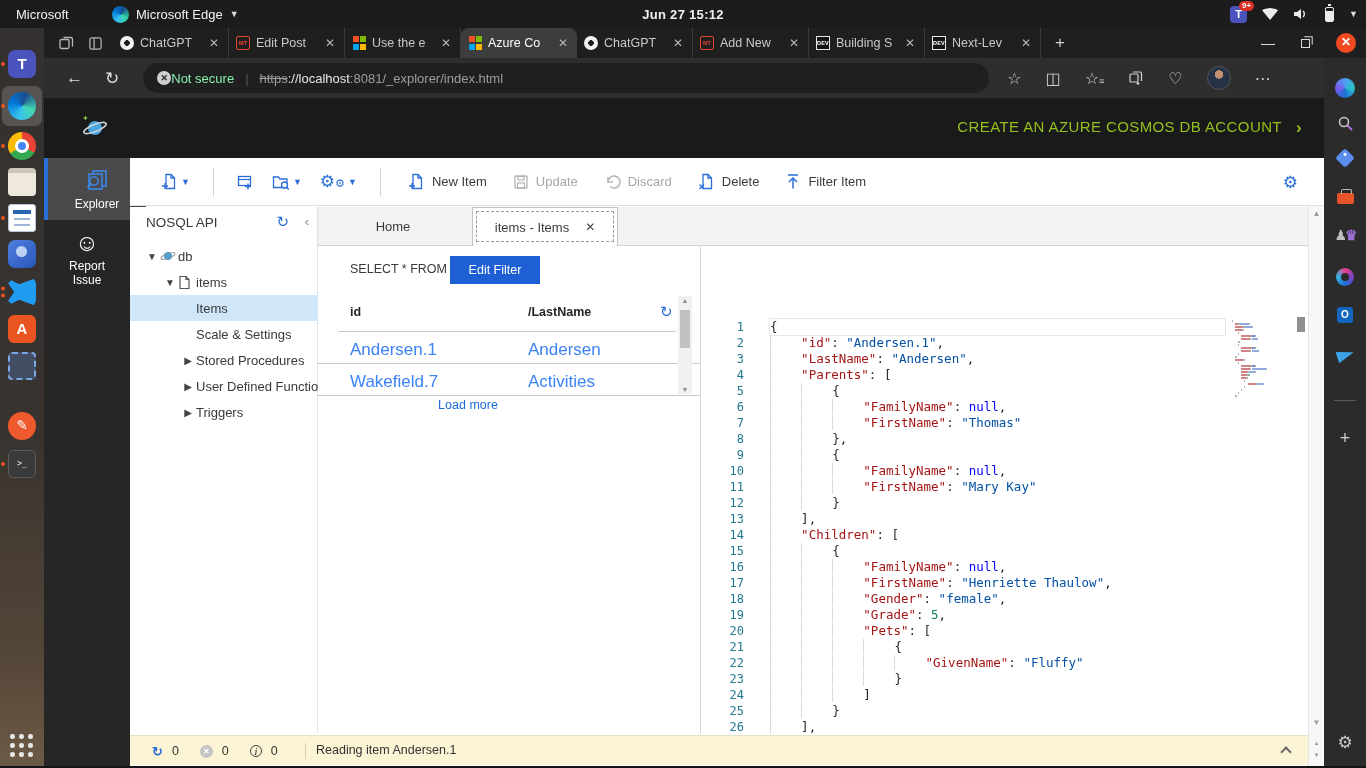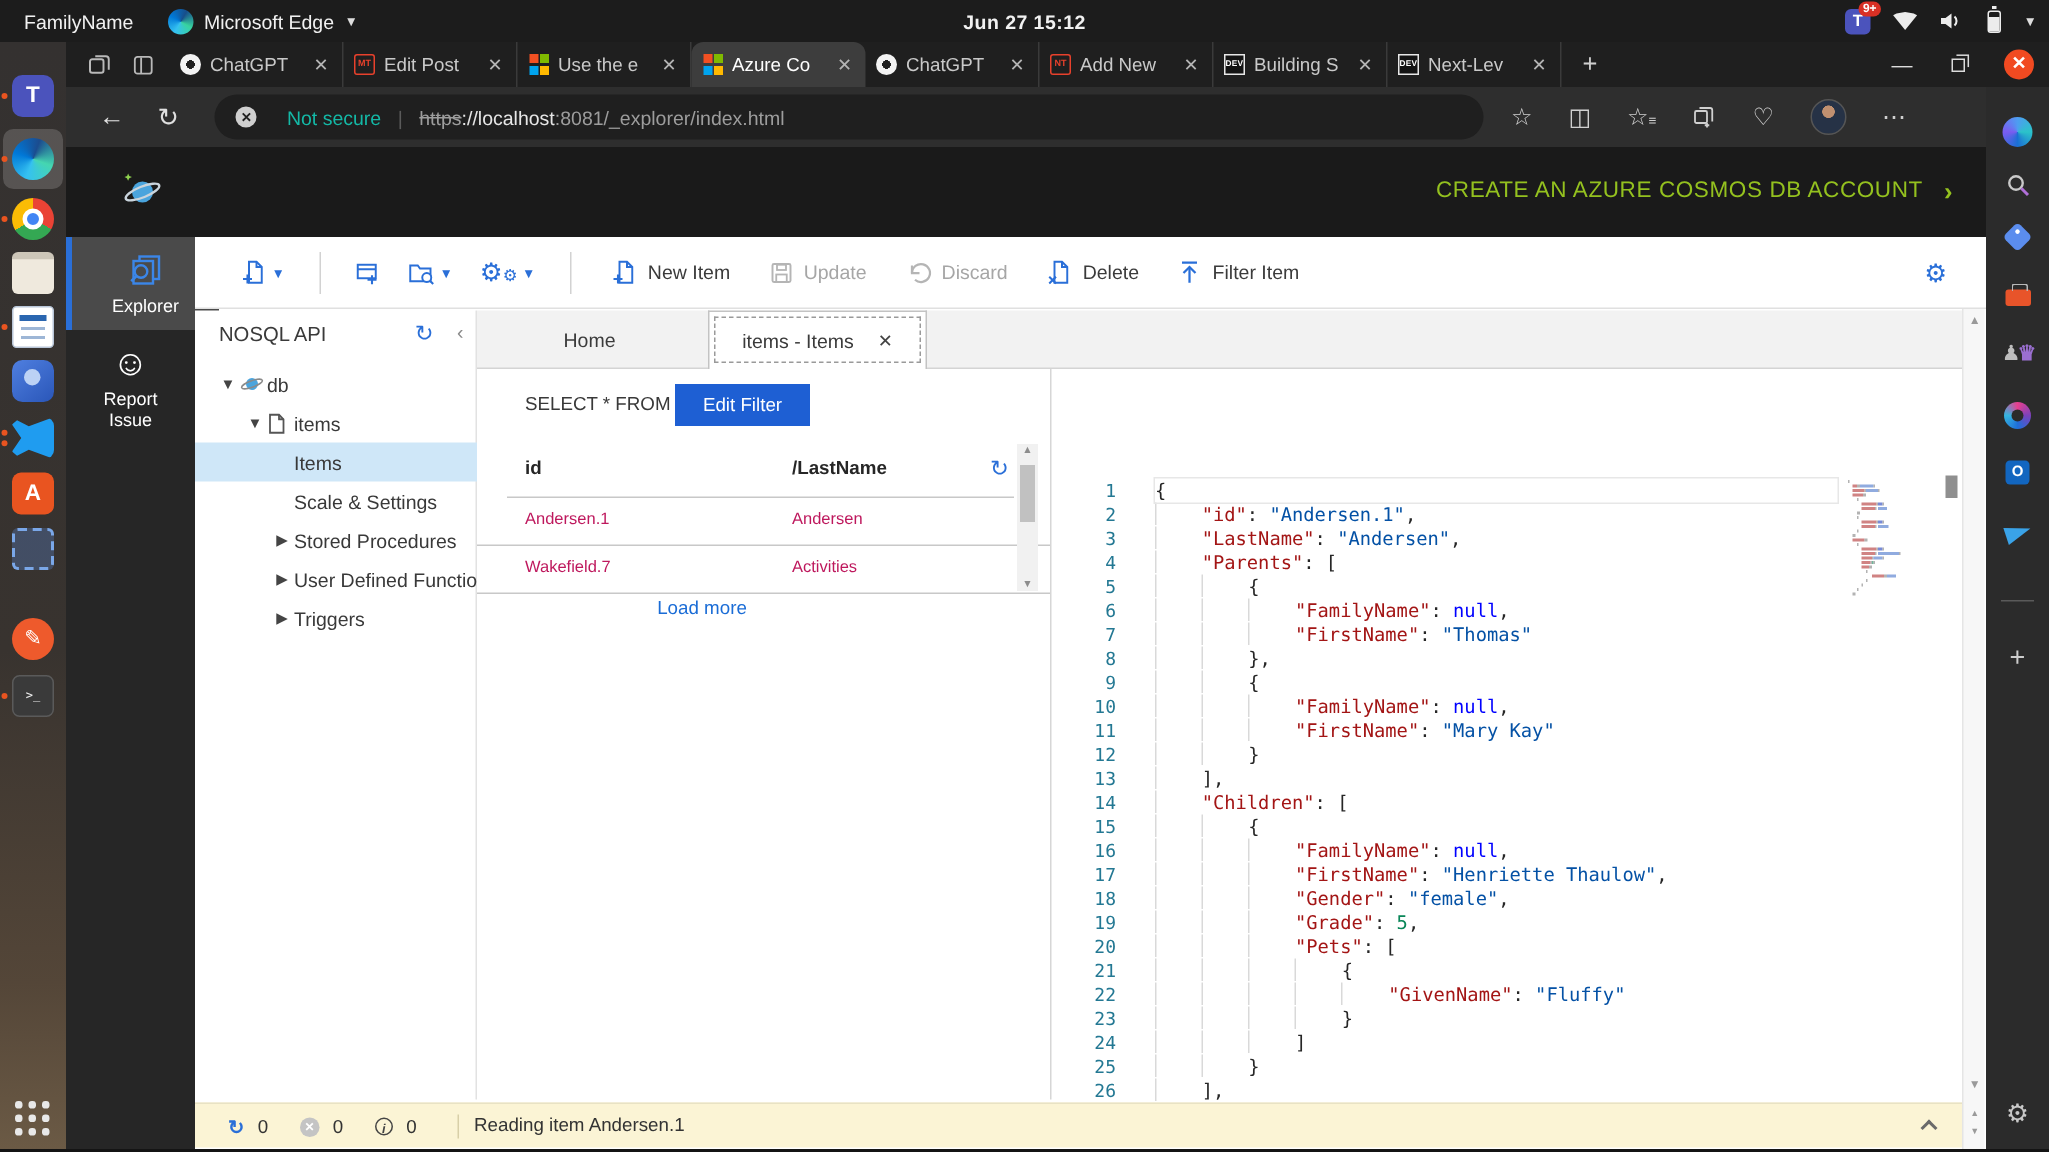--- a/index.html
+++ b/index.html
@@ -44,21 +44,21 @@
   #winctl{position:absolute;right:10px;top:0;height:30px;display:flex;align-items:center;gap:26px;}
   #winctl .mini{color:#dcdcdc;font-size:14px;}
   #winctl .rest{width:9px;height:9px;border:1.3px solid #dcdcdc;box-shadow:2px -2px 0 -0.3px #1f1f1f,3px -3px 0 -0.3px #dcdcdc;}
   #closebtn{width:20px;height:20px;border-radius:50%;background:#f14a21;color:#fff;font-size:12px;text-align:center;line-height:19px;font-weight:bold;}
 
   
   #addrbar{position:absolute;left:44px;top:58px;width:1280px;height:40px;background:#2e2e2e;display:flex;align-items:center;}
   .nav-ico{color:#e0e0e0;font-size:17px;margin-left:22px;}
   #urlpill{margin-left:24px;width:846px;height:30px;border-radius:15px;background:#1f1f1f;display:flex;align-items:center;font-size:13px;color:#9d9d9d;}
   .notsec-ico{margin-left:14px;width:14px;height:14px;border-radius:50%;background:#cfcfcf;color:#1f1f1f;font-size:9px;font-weight:bold;text-align:center;line-height:14px;}
-  #notsec{margin-left:20px;color:#14b8a6;}
+  #notsec{margin-left:0;color:#86efac;}
   .pillsep{margin:0 11px;color:#5a5a5a;}
   .scheme{text-decoration:line-through;color:#9d9d9d;}
   .host{color:#e6e6e6;}
   #addr-icons{display:flex;align-items:center;gap:24px;margin-left:18px;}
   #addr-icons .aico{color:#d0d0d0;font-size:16px;}
   .avatar{width:24px;height:24px;border-radius:50%;background:radial-gradient(circle at 50% 34%,#c09070 0 22%,#263246 24% 100%);border:1px solid #555;}
   .copilot-orb{width:20px;height:20px;border-radius:50%;background:conic-gradient(#4e9df1,#2bc3c9,#1b6fd4,#7a5cf0,#4e9df1);}
 
   
   #page{position:absolute;left:44px;top:98px;width:1280px;height:668px;background:#fff;}
@@ -109,21 +109,21 @@
   #queryrow{position:absolute;left:0;top:0;width:382px;height:50px;}
   #qtext{position:absolute;left:32px;top:16px;font-size:12.5px;color:#393939;}
   #editfilter{position:absolute;left:132px;top:10px;width:90px;height:28px;background:var(--edit_filter);color:#fff;font-size:12.5px;text-align:center;line-height:28px;}
   #tblhead{position:absolute;left:0;top:50px;width:382px;height:35px;}
   .colhd{position:absolute;top:9px;font-size:12.5px;font-weight:bold;color:#262626;}
   #col0{left:32px;} #col1{left:210px;}
   #tbl-refresh{position:absolute;left:342px;top:7px;color:var(--accent_blue);font-size:15px;}
   .hrule{position:absolute;left:20px;width:338px;height:1px;background:#c8c8c8;}
   #tbl-rows{position:absolute;left:0;top:86px;width:382px;}
   .trow{position:relative;height:32px;border-bottom:1px solid #c8c8c8;}
-  .tcell{position:absolute;top:8px;font-size:11px;color:#be185d;text-align:right;}
+  .tcell{position:absolute;top:8px;font-size:17px;color:#3b82f6;text-align:right;}
   .tcell.c0{left:32px;}.tcell.c1{left:210px;}
   #loadmore{position:absolute;left:110px;top:152px;width:80px;text-align:center;font-size:12.5px;color:var(--link_blue);}
   
   #tblscroll{position:absolute;left:360px;top:50px;width:14px;height:98px;background:#f1f1f1;}
   #tblscroll .sarr{position:absolute;left:0;width:14px;text-align:center;font-size:7px;color:#8d8d8d;}
   #tblscroll .thumb{position:absolute;left:2px;top:14px;width:10px;height:38px;background:#c1c1c1;}
 
   
   #editor{position:absolute;left:656px;top:148px;width:610px;height:487px;background:#fff;border-left:1px solid #d6d6d6;font-family:"DejaVu Sans Mono",monospace;}
   #line-nums{position:absolute;left:0;top:73px;width:56px;text-align:right;}
@@ -201,21 +201,21 @@
   #bottomstrip{position:absolute;left:0;top:766px;width:1366px;height:2px;background:#141414;}
   svg{display:block;}
 </style>
 </head>
 <body>
 
 <div id="screen" data-interactable="false">
 
   <div id="topbar" data-interactable="false">
     <div class="item" id="act" data-interactable="true">
-        <span data-interactable="false">FamilyName</span>
+        <span data-interactable="false">Microsoft</span>
       </div>
     <div class="item" id="appmenu" data-interactable="true">
       <span class="edge-orb" data-interactable="false"></span>
       <span data-interactable="false">Microsoft Edge</span>
       <span class="caret" data-interactable="false">▼</span>
     </div>
     <div class="item" id="clock" data-interactable="true">
         <span data-interactable="false">Jun 27 15:12</span>
       </div>
     <div id="tray" data-interactable="true">

